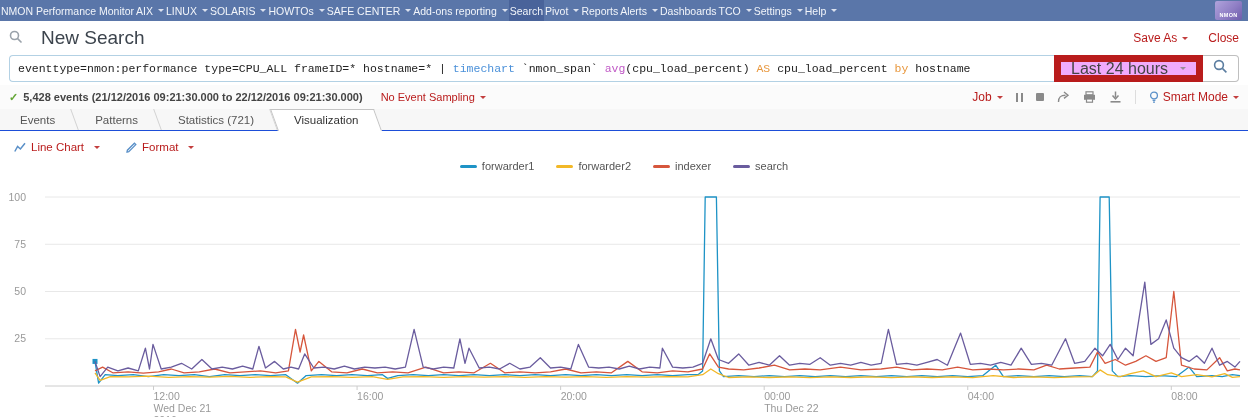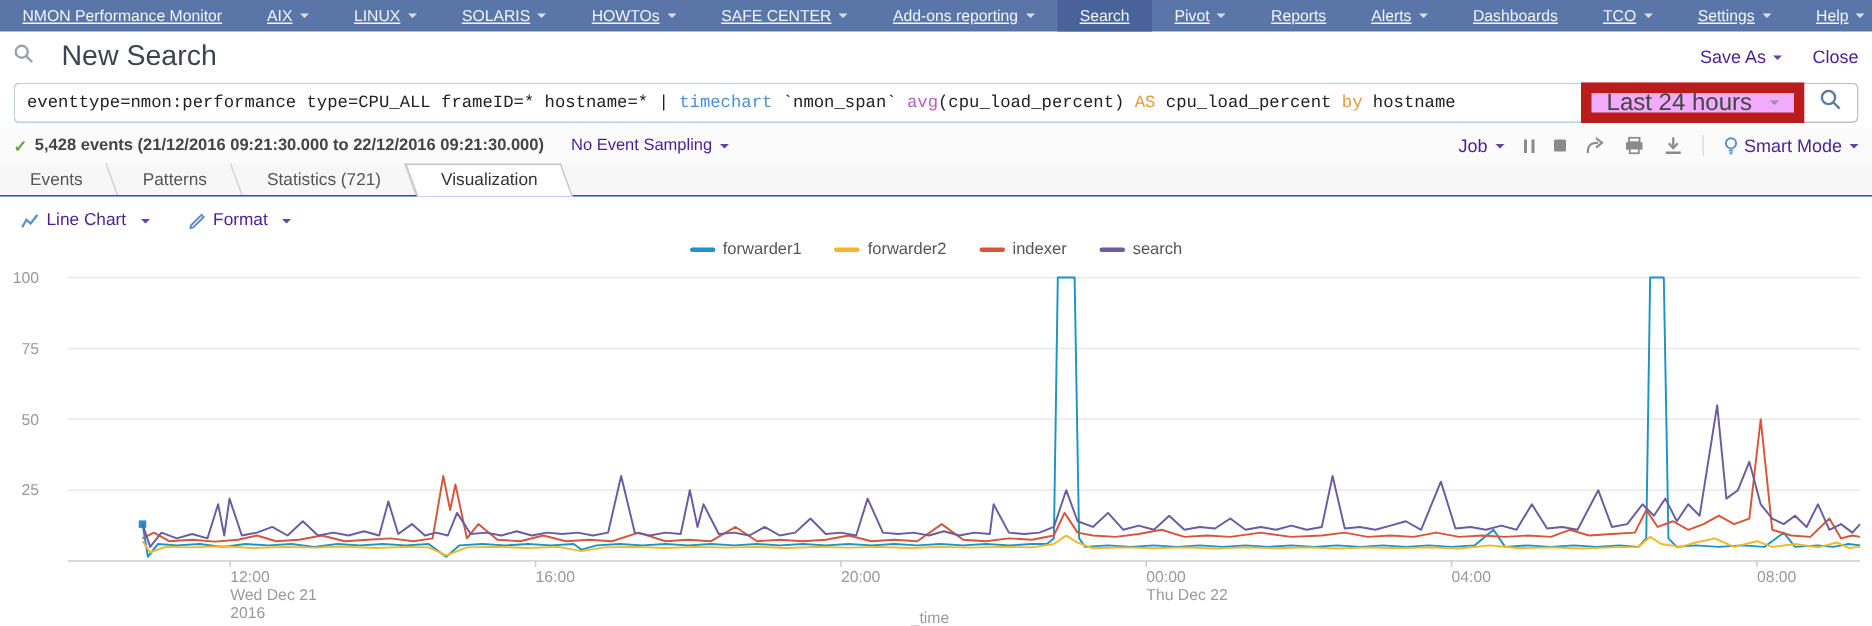--- a/index.html
+++ b/index.html
@@ -1,36 +1,36 @@
 <!DOCTYPE html>
 <html><head>
 <meta charset="utf-8">
 <style>
   * { box-sizing: border-box; margin: 0; padding: 0; }
   html,body { width:1248px; height:417px; overflow:hidden; background:#fff;
     font-family:"Liberation Sans", sans-serif; color:#333; }
 
   
   .navbar { height:21px; background:#5a76a9; display:flex; align-items:stretch; }
-  .nav-item { display:flex; align-items:center; padding:0 15px; font-size:10.5px;
-    color:#f2f5fa; white-space:nowrap; cursor:pointer;text-decoration:underline; }
+  .nav-item { display:flex; align-items:center; padding:0 1px; font-size:10.5px;
+    color:#f2f5fa; white-space:nowrap; cursor:pointer; }
   .nav-item.active { background:#49639a; }
   .caret { display:inline-block; width:0; height:0; border-left:3px solid transparent;
     border-right:3px solid transparent; border-top:3.5px solid currentColor;
     margin-left:5px; opacity:.85; }
   .nav-logo { margin-left:auto; margin-right:6px; align-self:center; width:27px; height:19px;
     background:linear-gradient(135deg,#b0a3dc 0%,#907fc5 55%,#6e5cab 100%);
     border-radius:2px; display:flex; align-items:flex-end; justify-content:center;
     color:#fff; font-size:5.5px; font-weight:bold; letter-spacing:.3px; padding-bottom:2px; }
 
   
   .header-row { display:flex; align-items:center; padding:6px 9px 3px 9px; }
   .page-title { display:flex; align-items:center; gap:18px; font-size:19px; color:#3c444d; font-weight:400; }
   .header-links { margin-left:auto; display:flex; gap:20px; align-items:center; }
-  .blue-link { color:#4c1d95; font-size:12px; cursor:pointer; display:flex; align-items:center; white-space:nowrap; }
+  .blue-link { color:#b91c1c; font-size:12px; cursor:pointer; display:flex; align-items:center; white-space:nowrap; }
 
   
   .search-row { display:flex; margin:3px 9px 0 9px; height:27px; }
   .query-box { flex:1; border:1px solid #b3d1e4; border-right:none; border-radius:4px 0 0 4px;
     background:#fff; padding:6px 8px 0 8px; font-family:"Liberation Mono","DejaVu Sans Mono",monospace;
     font-size:11.5px; white-space:nowrap; overflow:hidden; color:#222; cursor:text; }
   .tk-command { color:#4a90d9; }
   .tk-function { color:#c05ac6; }
   .tk-keyword { color:#e8973d; }
   .time-btn { border:7px solid #b91c1c; background:#f0abfc; display:flex; align-items:center;
@@ -59,21 +59,21 @@
     transform:skewX(20deg); border-right:1px solid #d2d2d2; }
   .tab.active { color:#333; }
   .tab.active .shape { background:#fff; border:1px solid #c4c4c4; border-bottom:none; bottom:-1px; }
   .tab .lbl { position:relative; z-index:2; }
 
   
   .viz-controls { display:flex; gap:26px; padding:10px 0 0 14px; align-items:center; }
   .viz-controls .blue-link { font-size:11.5px; gap:5px;text-align:right; }
 
   
-  .legend { display:flex; justify-content:center; gap:22px; margin:6px 0 0 0; height:14px; align-items:center; }
+  .legend { display:flex; justify-content:center; gap:22px; margin:6px 0 12px 0; height:14px; align-items:center; }
   .legend-item { display:flex; align-items:center; gap:5px; font-size:11px; color:#555; cursor:pointer; }
   .legend-swatch { width:17px; height:3px; border-radius:2px; }
   #chart-svg { display:block; }
   text.axis { font-family:"Liberation Sans",sans-serif; font-size:10.5px; fill:#999; }
 </style>
 </head>
 <body>
 
 <div class="navbar">
   <div id="nav-items" style="display:flex;">

